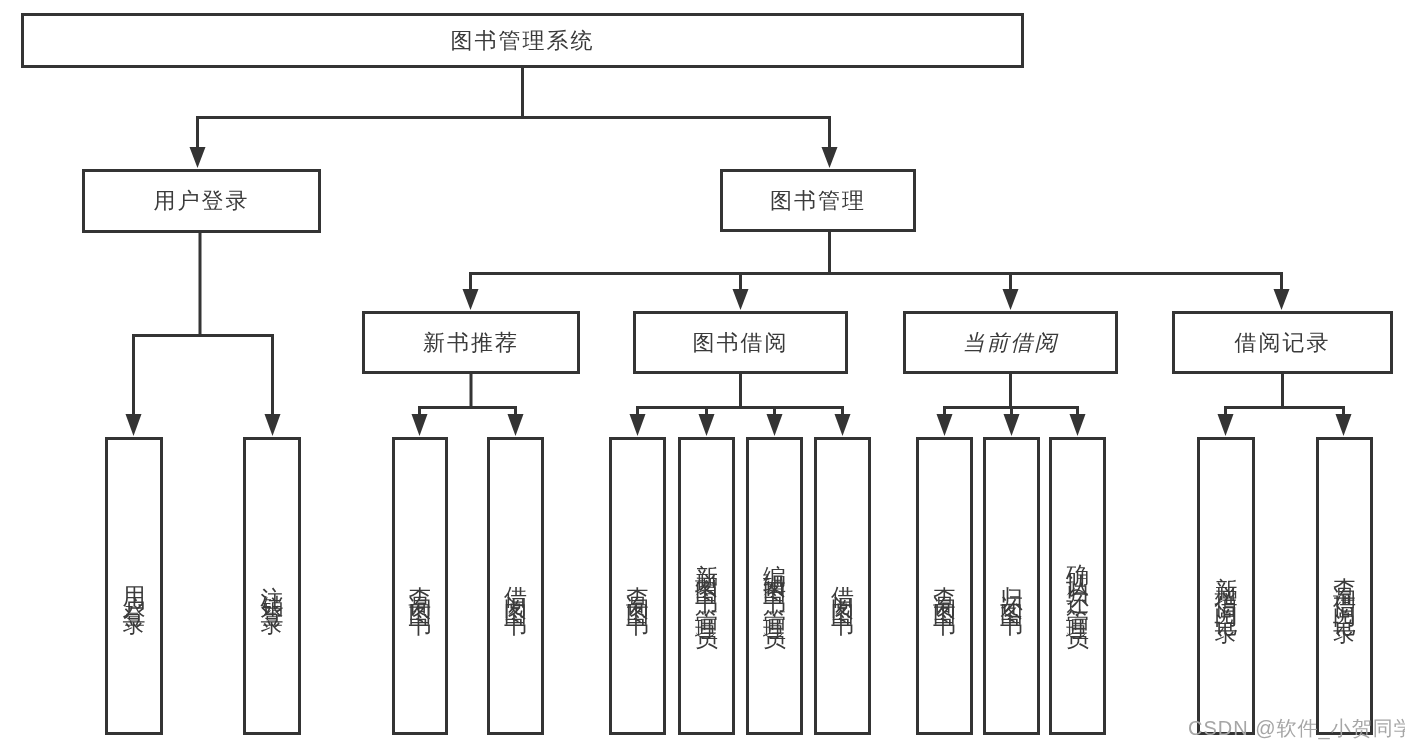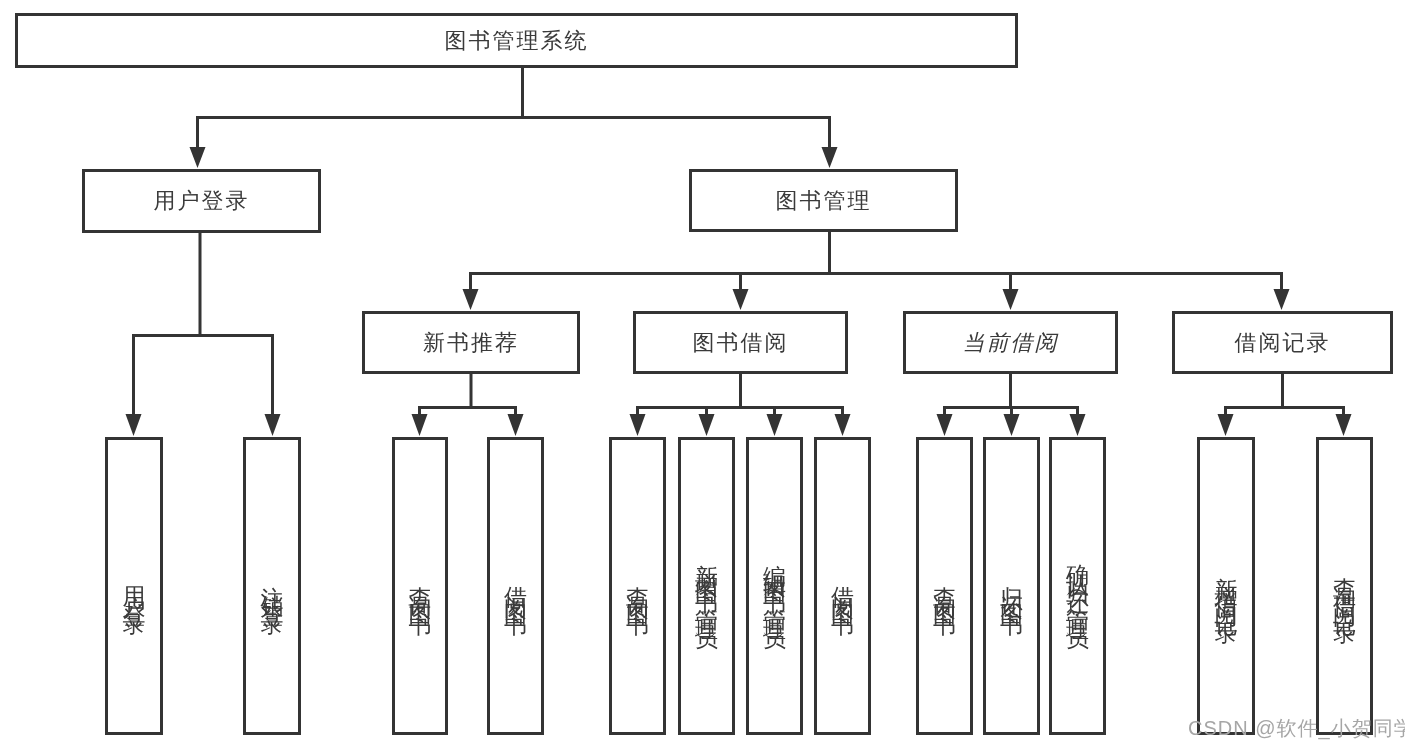--- a/index.html
+++ b/index.html
@@ -104,24 +104,24 @@
       M706.5 436 L698.5 414 L714.5 414 Z
       M774.5 436 L766.5 414 L782.5 414 Z
       M842.5 436 L834.5 414 L850.5 414 Z
       M944.5 436 L936.5 414 L952.5 414 Z
       M1011.5 436 L1003.5 414 L1019.5 414 Z
       M1077.5 436 L1069.5 414 L1085.5 414 Z
       M1225.5 436 L1217.5 414 L1233.5 414 Z
       M1343.5 436 L1335.5 414 L1351.5 414 Z"></path>
   </svg>
 
-  <div class="box h" style="left:15px; top:13px; width:1003px; height:55px;">图书管理系统</div>
+  <div class="box h" style="left:21px; top:13px; width:1003px; height:55px;">图书管理系统</div>
 
   <div class="box h" style="left:82px; top:169px; width:239px; height:64px;">用户登录</div>
-  <div class="box h" style="left:689px; top:169px; width:269px; height:63px;">图书管理</div>
+  <div class="box h" style="left:720px; top:169px; width:196px; height:63px;">图书管理</div>
 
   <div class="box h" style="left:362px; top:311px; width:218px; height:63px;font-family:Liberation Mono, monospace;">新书推荐</div>
   <div class="box h" style="left:633px; top:311px; width:215px; height:63px;">图书借阅</div>
   <div class="box h" style="left:903px; top:311px; width:215px; height:63px;font-style:italic;">当前借阅</div>
   <div class="box h" style="left:1172px; top:311px; width:221px; height:63px;">借阅记录</div>
 
   <div class="box v" style="left:105px; top:437px; width:58px; height:298px;">用户登录</div>
   <div class="box v" style="left:243px; top:437px; width:58px; height:298px;">注销登录</div>
 
   <div class="box v" style="left:392px; top:437px; width:56px; height:298px;">查询图书</div>

